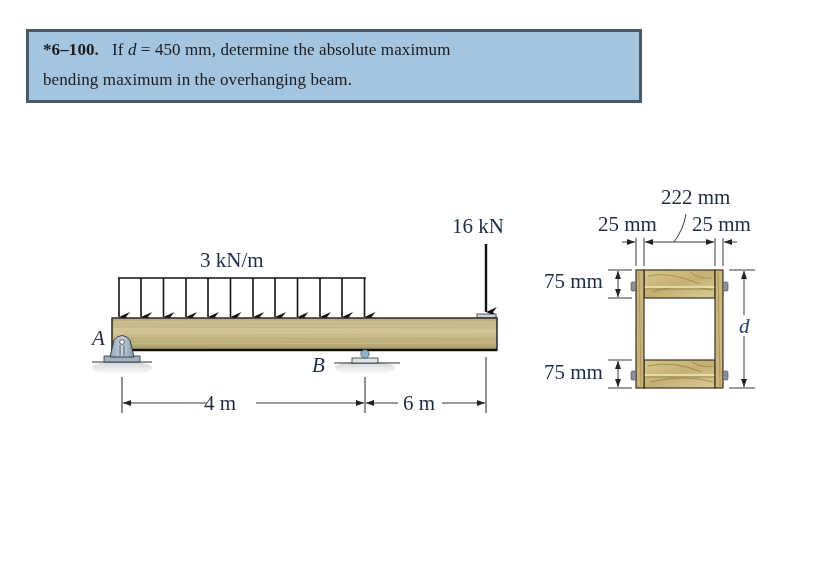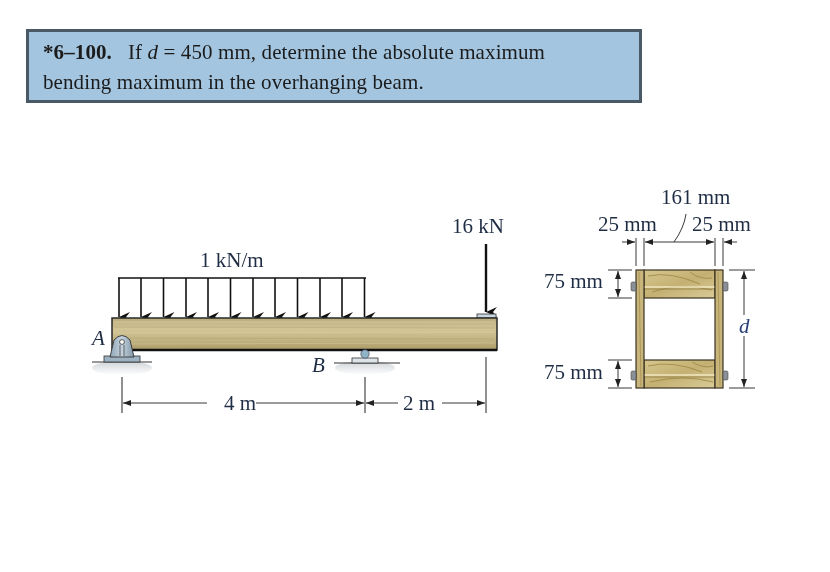--- a/index.html
+++ b/index.html
@@ -2,21 +2,21 @@
 <html><head>
   <meta charset="utf-8">
   <style>
     html, body { margin: 0; padding: 0; background: #ffffff; }
     body { width: 830px; height: 572px; position: relative; overflow: hidden; font-family: "Liberation Serif", serif; }
     .problem-box {
       position: absolute; left: 26px; top: 29px; width: 596px; height: 68px;
       background: #a3c5df; border: 3px solid #4a5966;
       padding: 0 0 0 14px; box-sizing: content-box;
     }
-    .problem-line { position: absolute; left: 14px; font-size: 21px; color: #1b1b1b; white-space: nowrap; letter-spacing: 0.1px; }
+    .problem-line { position: absolute; left: 14px; font-size: 17px; color: #1b1b1b; white-space: nowrap; letter-spacing: 0.1px; }
     .problem-line.l1 { top: 8px; }
     .problem-line.l2 { top: 38px; }
     .problem-num { font-weight: bold; }
     .problem-var { font-style: italic; }
     .figure { position: absolute; left: 0; top: 0; width: 830px; height: 572px; }
     .lbl { position: absolute; font-family: "Liberation Serif", serif; color: #1f2d44; white-space: nowrap; font-size: 21px; line-height: 1; }
     .lbl.it { font-style: italic; }
   </style>
 </head>
 <body>
@@ -165,26 +165,26 @@
       <line x1="608" y1="298" x2="632" y2="298" stroke="#222" stroke-width="0.9"></line>
       <line x1="618" y1="271" x2="618" y2="297" stroke="#222" stroke-width="0.9" marker-start="url(#dimArrowStart)" marker-end="url(#dimArrowEnd)"></line>
 
       <line x1="608" y1="360" x2="632" y2="360" stroke="#222" stroke-width="0.9"></line>
       <line x1="608" y1="388" x2="632" y2="388" stroke="#222" stroke-width="0.9"></line>
       <line x1="618" y1="361" x2="618" y2="387" stroke="#222" stroke-width="0.9" marker-start="url(#dimArrowStart)" marker-end="url(#dimArrowEnd)"></line>
     </g>
   </svg>
 
   
-  <span class="lbl" style="left:200px; top:250px;">1 kN/m</span>
+  <span class="lbl" style="left:200px; top:250px;">3 kN/m</span>
   <span class="lbl" style="left:452px; top:216px;">16 kN</span>
   <span class="lbl it" style="left:92px; top:328px;">A</span>
   <span class="lbl it" style="left:312px; top:355px;">B</span>
-  <span class="lbl" style="left:224px; top:393px;">4 m</span>
-  <span class="lbl" style="left:403px; top:393px;">2 m</span>
+  <span class="lbl" style="left:204px; top:393px;">4 m</span>
+  <span class="lbl" style="left:403px; top:393px;">6 m</span>
 
-  <span class="lbl" style="left:661px; top:187px;">161 mm</span>
+  <span class="lbl" style="left:661px; top:187px;">222 mm</span>
   <span class="lbl" style="left:598px; top:214px;">25 mm</span>
   <span class="lbl" style="left:692px; top:214px;">25 mm</span>
   <span class="lbl" style="left:544px; top:271px;">75 mm</span>
   <span class="lbl" style="left:544px; top:362px;">75 mm</span>
   <span class="lbl it" style="left:739px; top:316px; color:#2a3f78;">d</span>
 </div>
 
 </body></html>

